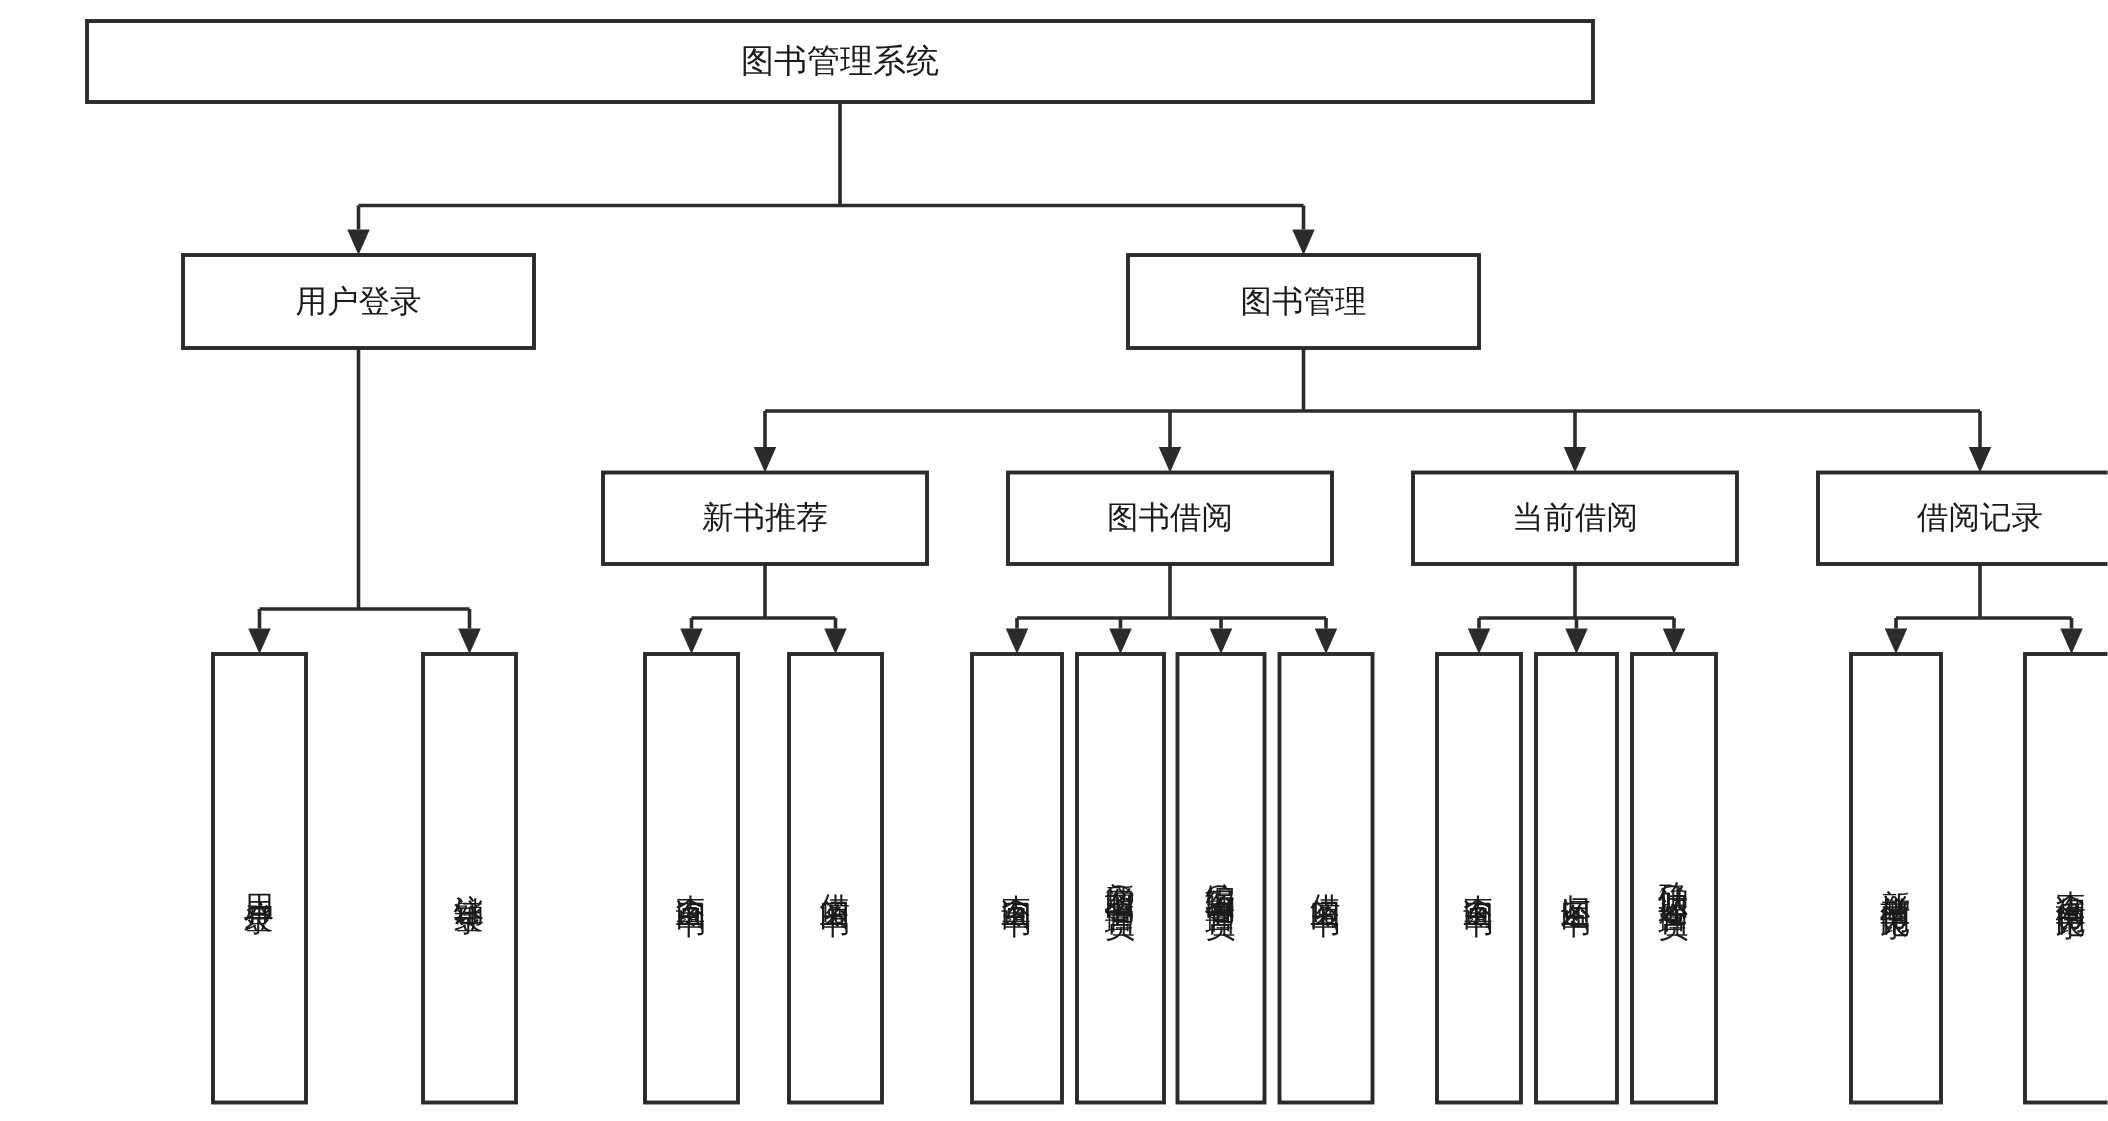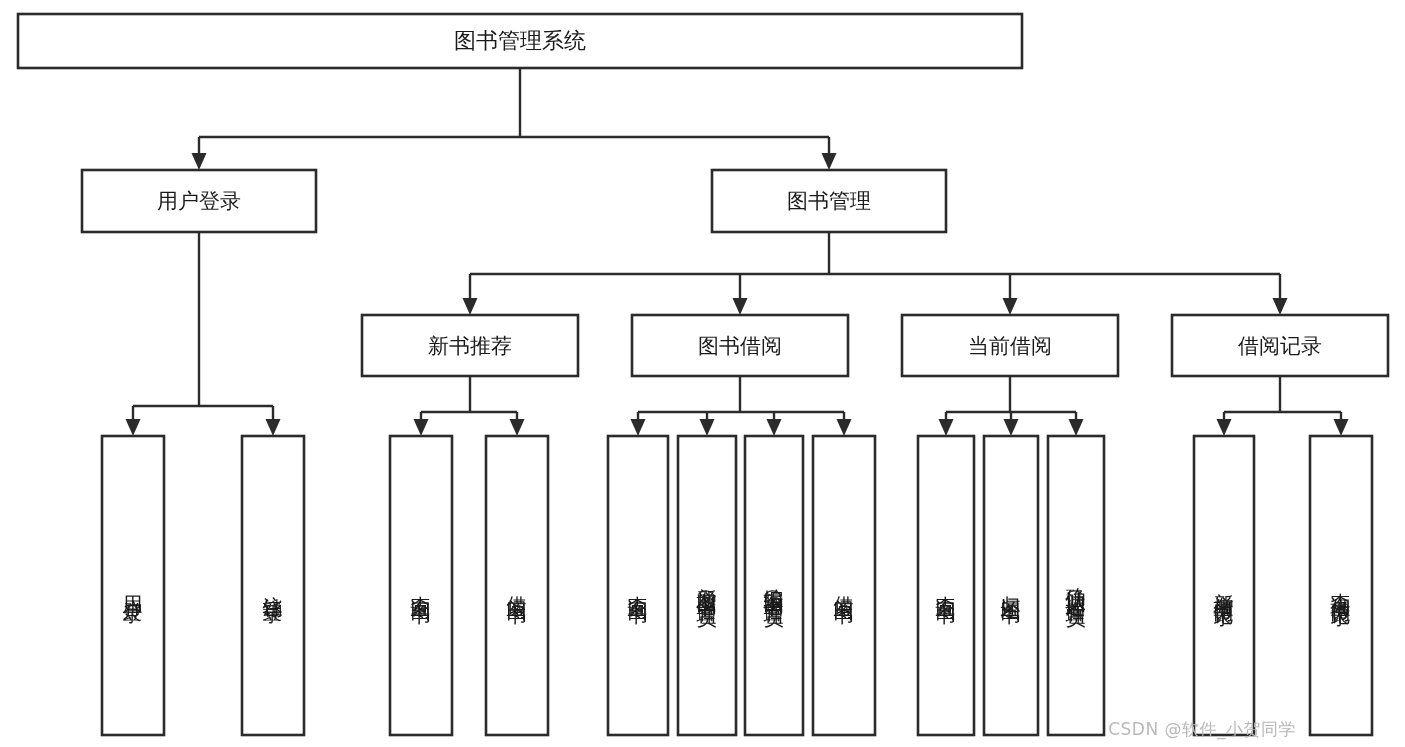--- a/index.html
+++ b/index.html
@@ -11,20 +11,21 @@
     width: 1405px;
     height: 747px;
     font-family: "DejaVu Sans", "Liberation Sans", sans-serif;
     overflow: hidden;
   }
   #diagram-root {
     position: relative;
     width: 1304px;
     height: 747px;
     background: #ffffff;
+    margin-left: 40px;
   }
   svg#flow-svg {
     position: absolute;
     left: 0;
     top: 0;
     width: 1405px;
     height: 747px;
   }
   .node-box {
     fill: #ffffff;
@@ -182,14 +183,13 @@
       <div class="leaf-label" style="left: 678px; width: 58px; top: 448px; height: 275px; display: flex; align-items: center; justify-content: center;">新增图书（管理员）</div>
       <div class="leaf-label" style="left: 745px; width: 58px; top: 448px; height: 275px; display: flex; align-items: center; justify-content: center;">编辑图书（管理员）</div>
       <div class="leaf-label" style="left: 813px; width: 62px; top: 448px; height: 275px; display: flex; align-items: center; justify-content: center;">借阅图书</div>
       <div class="leaf-label" style="left: 918px; width: 56px; top: 448px; height: 275px; display: flex; align-items: center; justify-content: center;">查询图书</div>
       <div class="leaf-label" style="left: 984px; width: 54px; top: 448px; height: 275px; display: flex; align-items: center; justify-content: center;">归还图书</div>
       <div class="leaf-label" style="left: 1048px; width: 56px; top: 448px; height: 275px; display: flex; align-items: center; justify-content: center;">确认归还（管理员）</div>
       <div class="leaf-label" style="left: 1194px; width: 60px; top: 448px; height: 275px; display: flex; align-items: center; justify-content: center;">新增借阅记录</div>
       <div class="leaf-label" style="left: 1310px; width: 62px; top: 448px; height: 275px; display: flex; align-items: center; justify-content: center;">查询借阅记录</div>
     </div>
 
-  <div class="watermark">CSDN @软件_小贺同学</div>
 </div>
 
 </body></html>

